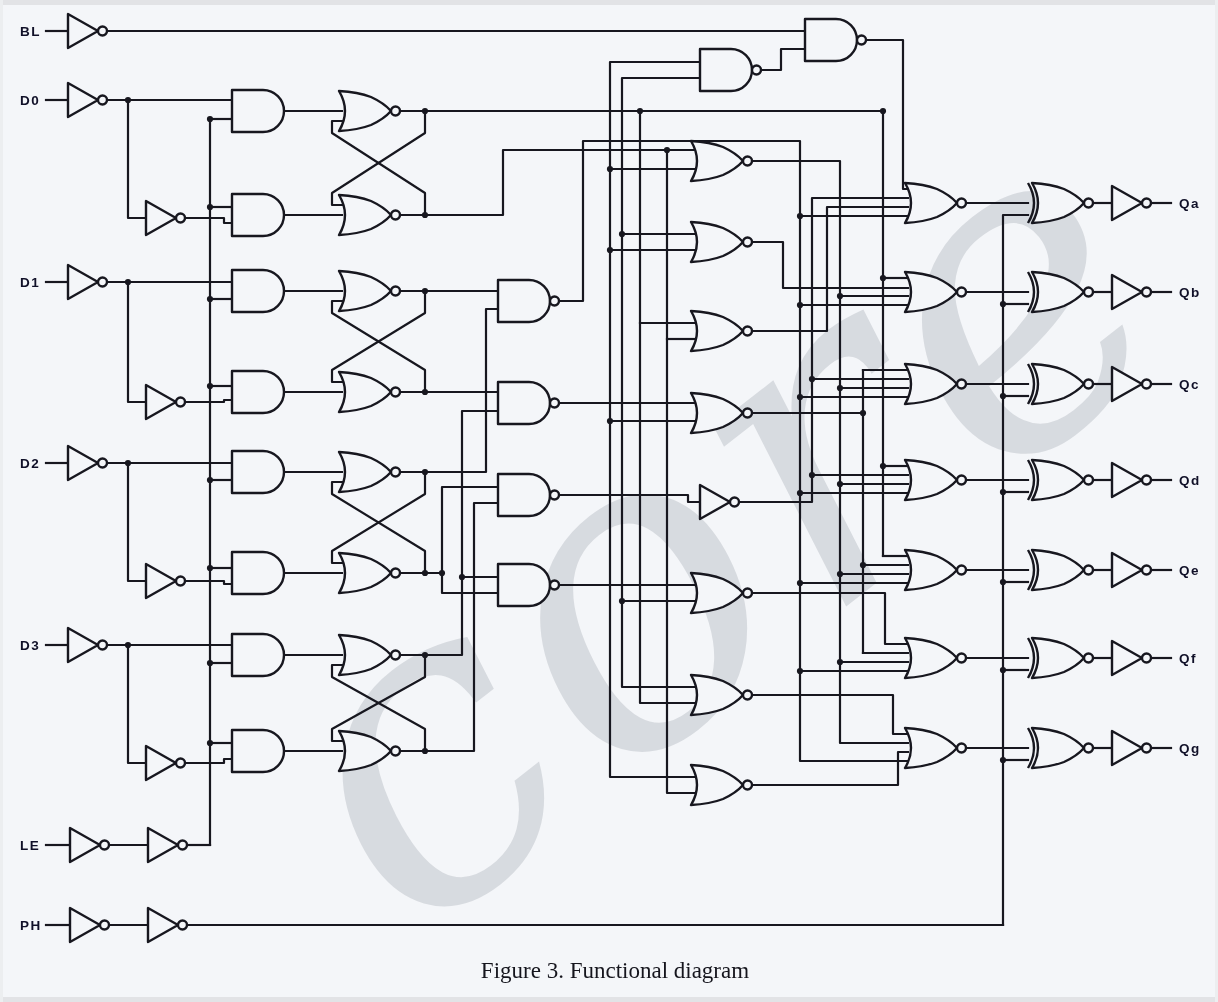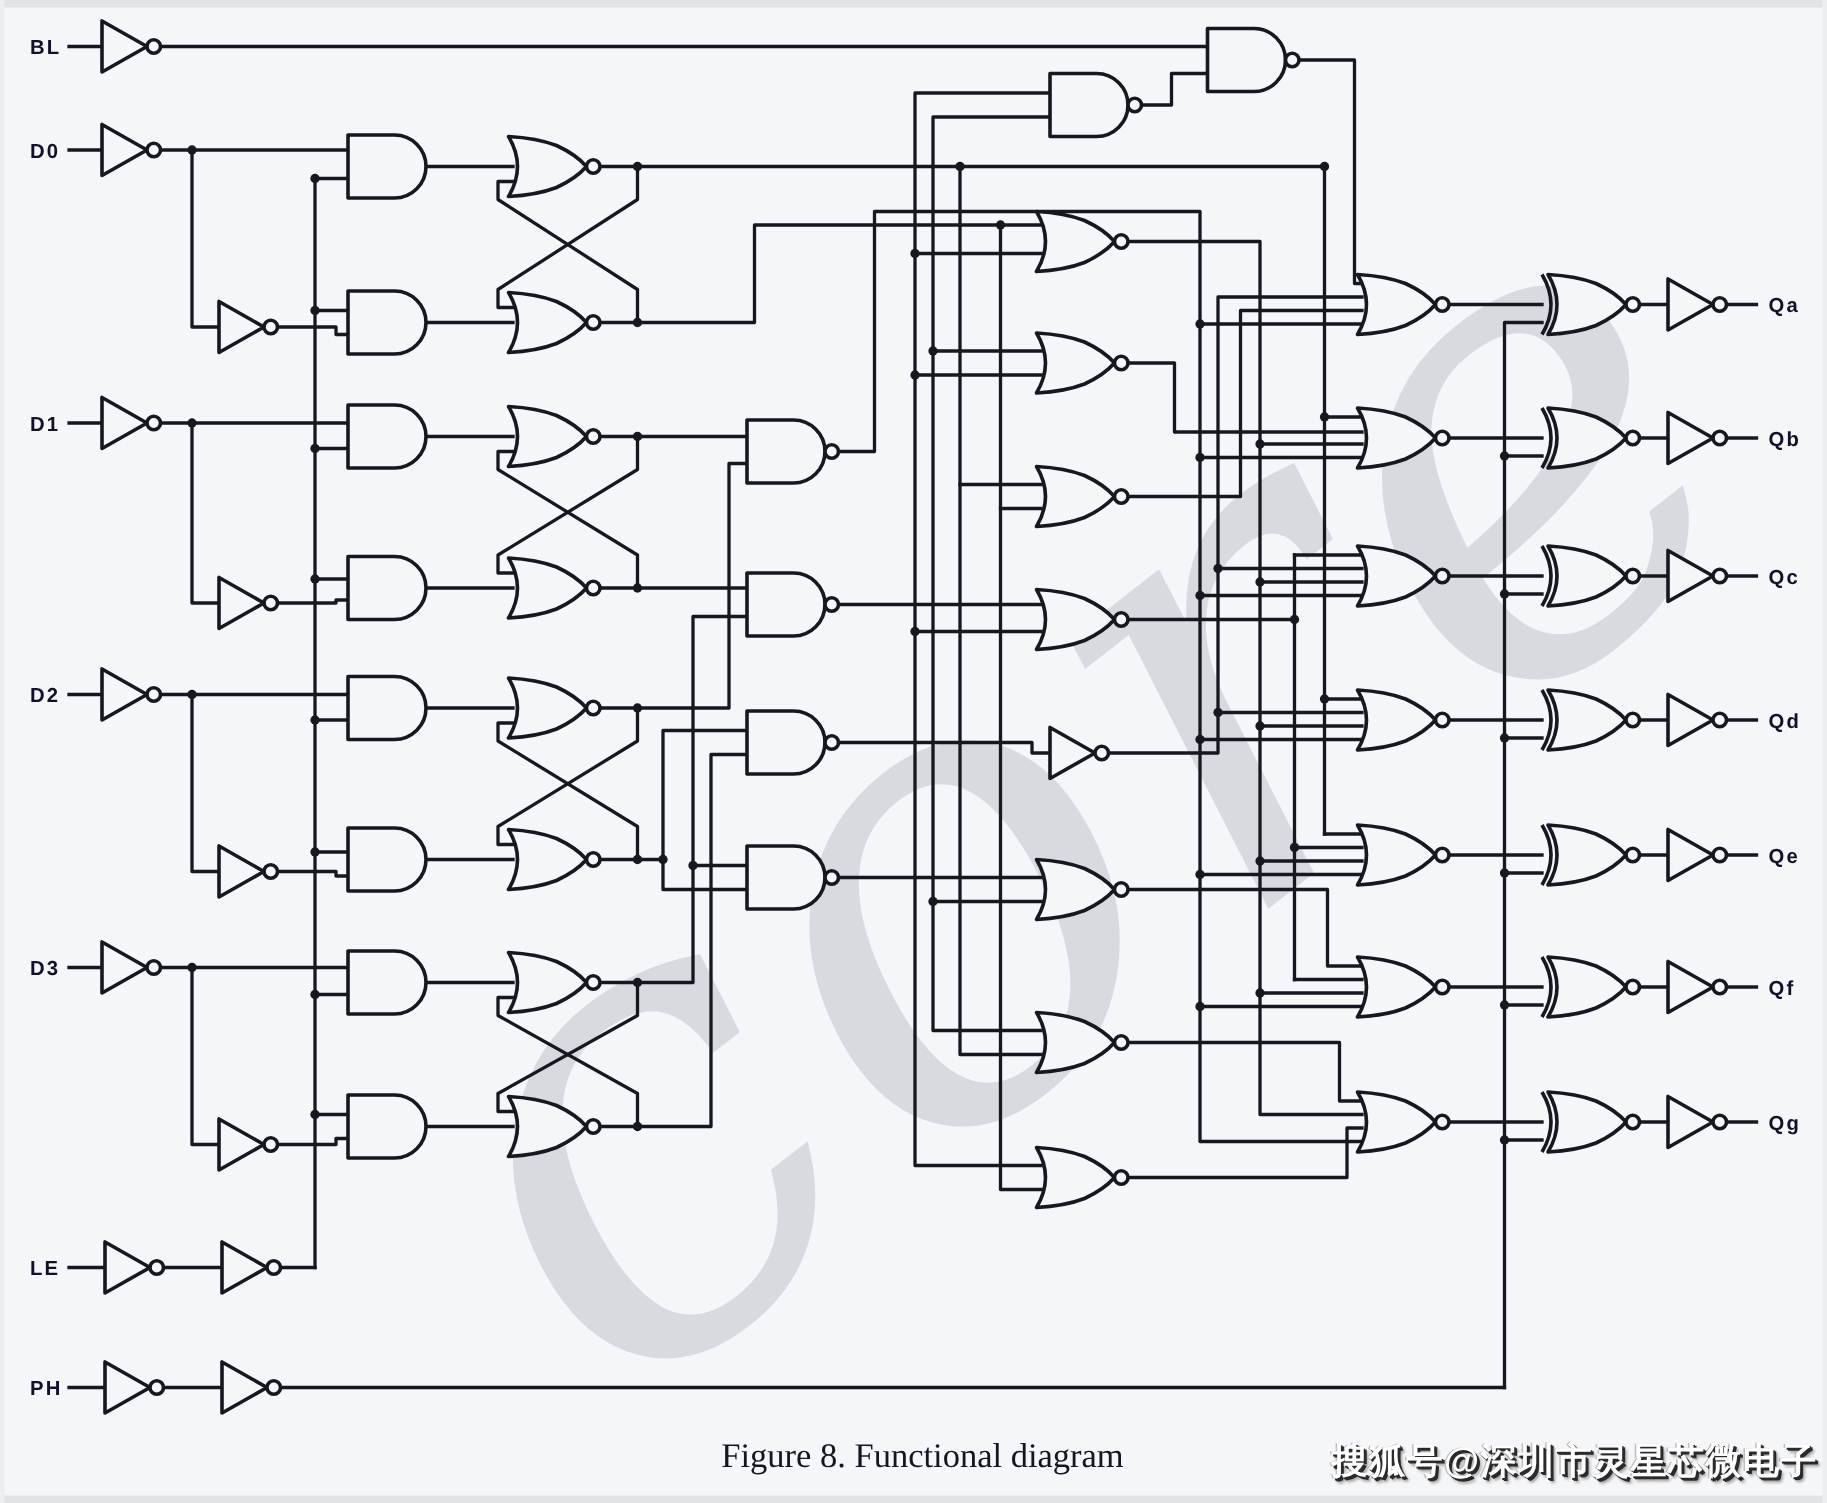--- a/index.html
+++ b/index.html
@@ -498,15 +498,14 @@
       <text x="1179" y="389" fill="#101028" font-size="13.5px" font-weight="bold" font-family="&quot;Liberation Sans&quot;,sans-serif" letter-spacing="1.5">Qc</text>
       <text x="1179" y="485" fill="#101028" font-size="13.5px" font-weight="bold" font-family="&quot;Liberation Sans&quot;,sans-serif" letter-spacing="1.5">Qd</text>
       <text x="1179" y="575" fill="#101028" font-size="13.5px" font-weight="bold" font-family="&quot;Liberation Sans&quot;,sans-serif" letter-spacing="1.5">Qe</text>
       <text x="1179" y="663" fill="#101028" font-size="13.5px" font-weight="bold" font-family="&quot;Liberation Sans&quot;,sans-serif" letter-spacing="1.5">Qf</text>
       <text x="1179" y="753" fill="#101028" font-size="13.5px" font-weight="bold" font-family="&quot;Liberation Sans&quot;,sans-serif" letter-spacing="1.5">Qg</text>
     </svg>
   <div id="edge-top"></div>
   <div id="edge-bottom"></div>
   <div id="edge-left"></div>
   <div id="edge-right"></div>
-  <div id="caption">Figure 8. Functional diagram</div>
-  <div id="sohu-watermark">搜狐号@深圳市灵星芯微电子</div>
+  <div id="caption">Figure 3. Functional diagram</div>
 </div>
 
 </body></html>

